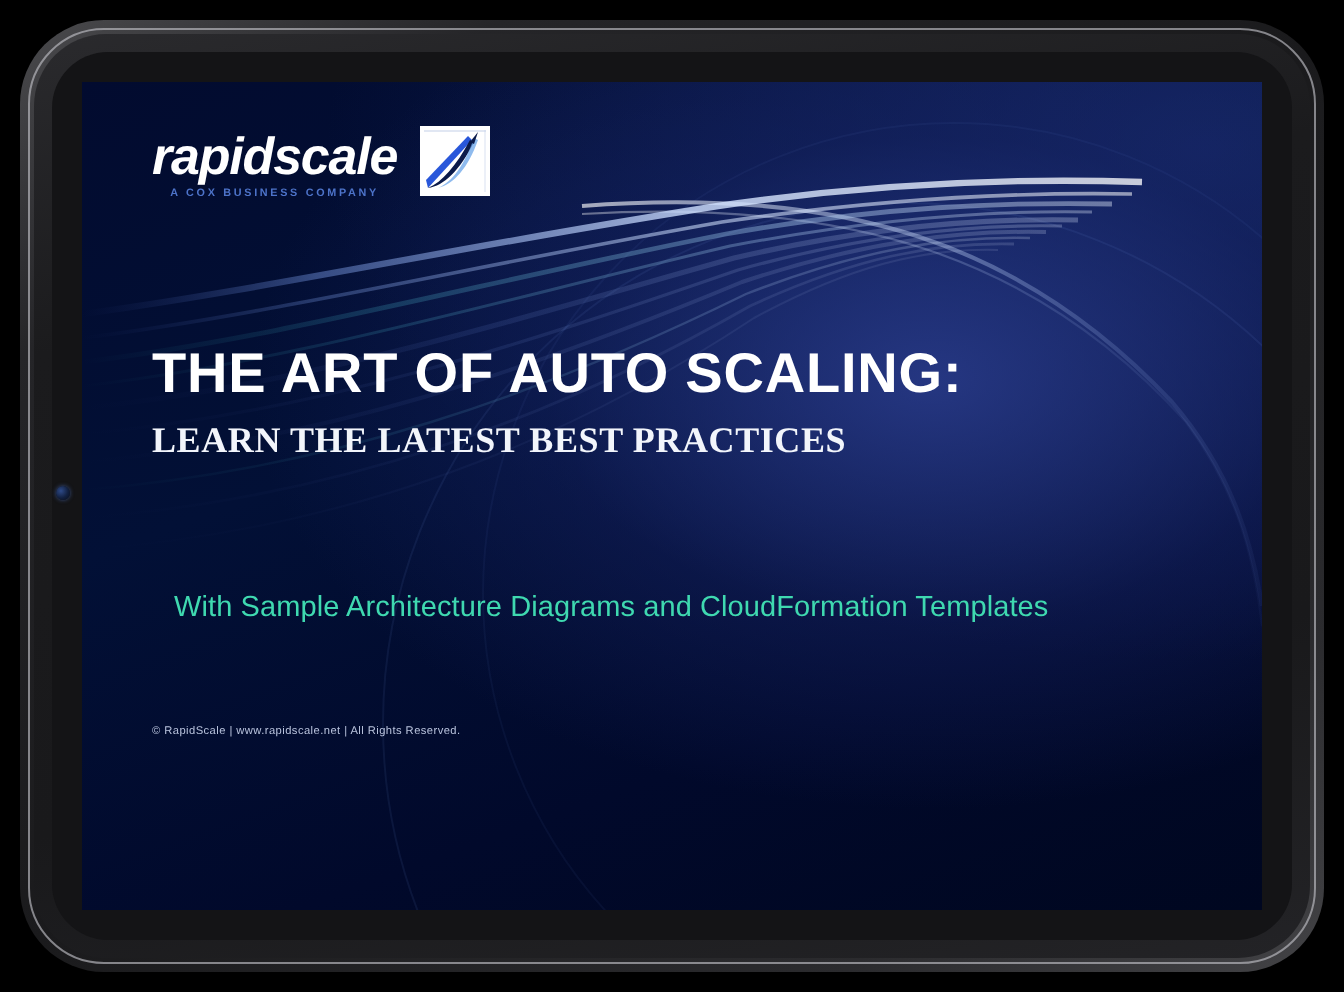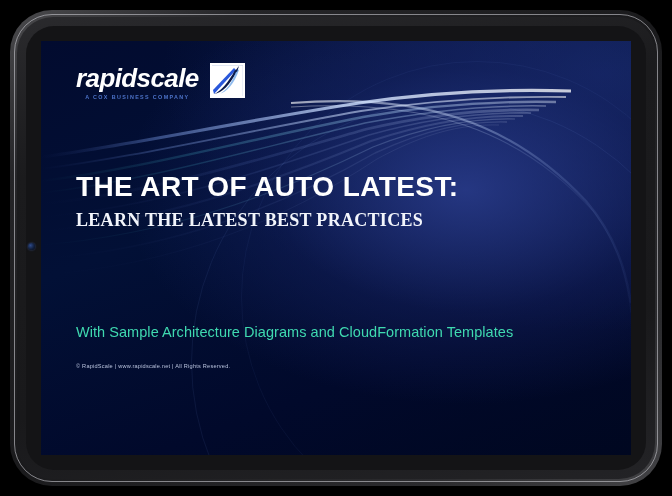--- a/index.html
+++ b/index.html
@@ -177,27 +177,26 @@
     color: #f2f5fb;
     letter-spacing: 0.3px;
     line-height: 1.28;
     white-space: nowrap;
     font-family: Liberation Serif, serif;
   }
   #title-sub-1 { margin-top: 7px; }
 
   #subtitle-line {
     position: absolute;
-    left: 35px;
+    left: 46px;
     top: 255px;
     font-size: 14.5px;
     color: #3fd9b0;
     letter-spacing: 0.05px;
     white-space: nowrap;
-    margin-top: 28px;
   }
 
   #copyright-line {
     position: absolute;
     left: 35px;
     top: 322px;
     font-size: 5.6px;
     color: #b9c3dd;
     letter-spacing: 0.22px;
     white-space: nowrap;
@@ -273,21 +272,21 @@
             <path d="M4 31 C 12 30 20 22 27 8 L25 7 C 18 20 11 28 4 31 Z" fill="#0b1a4a"></path>
             <path d="M9 31 C 17 29 24 21 29 7 L27 6 C 22 20 16 28 9 31 Z" fill="#6aa4e8" opacity="0.75"></path>
             <path d="M25 8 L29 3 L27 9 Z" fill="#0b1a4a"></path>
             <rect x="2" y="2" width="31" height="1" fill="#c9d4ea" opacity="0.55"></rect>
             <rect x="32" y="2" width="1" height="31" fill="#c9d4ea" opacity="0.35"></rect>
           </svg>
         </div>
       </div>
 
       <div id="headline">
-        <div id="title-main">THE ART OF AUTO LATEST:</div>
+        <div id="title-main">THE ART OF AUTO SCALING:</div>
         <div id="title-sub-1">LEARN THE LATEST BEST PRACTICES</div>
       </div>
 
       <div id="subtitle-line">With Sample Architecture Diagrams and CloudFormation Templates</div>
 
       <div id="copyright-line">© RapidScale | www.rapidscale.net | All Rights Reserved.</div>
 
     </div>
   </div>
 </div>

